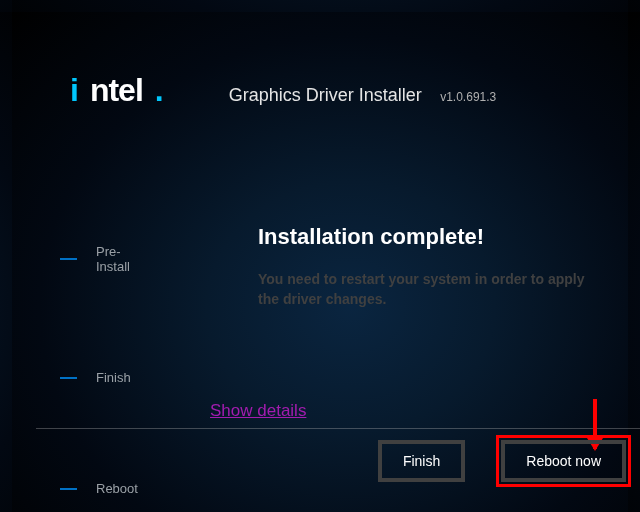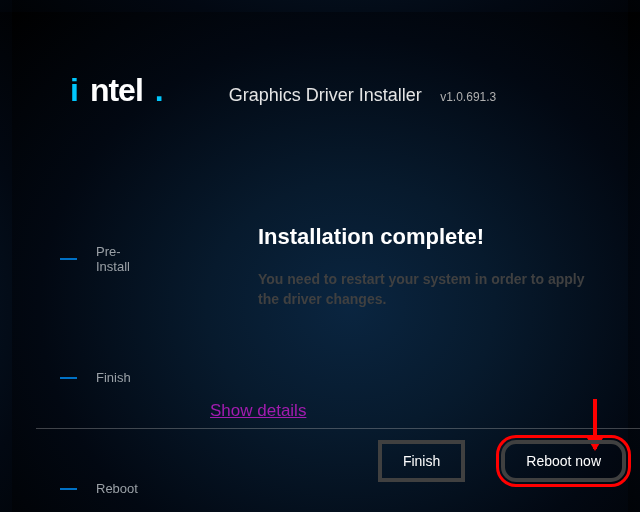--- a/index.html
+++ b/index.html
@@ -124,21 +124,20 @@
       border: 4px solid #404040;
       background: transparent;
       color: #fff;
       font-size: 14px;
       font-family: inherit;
       cursor: pointer;
     }
     .btn.highlighted {
       outline: 3px solid red;
       outline-offset: 2px;
-      border-radius: 15px;
     }
     .annotation-arrow {
       position: absolute;
       right: 55px;
       bottom: 75px;
       width: 4px;
       height: 50px;
       background: red;
     }
     .annotation-arrow::after {

